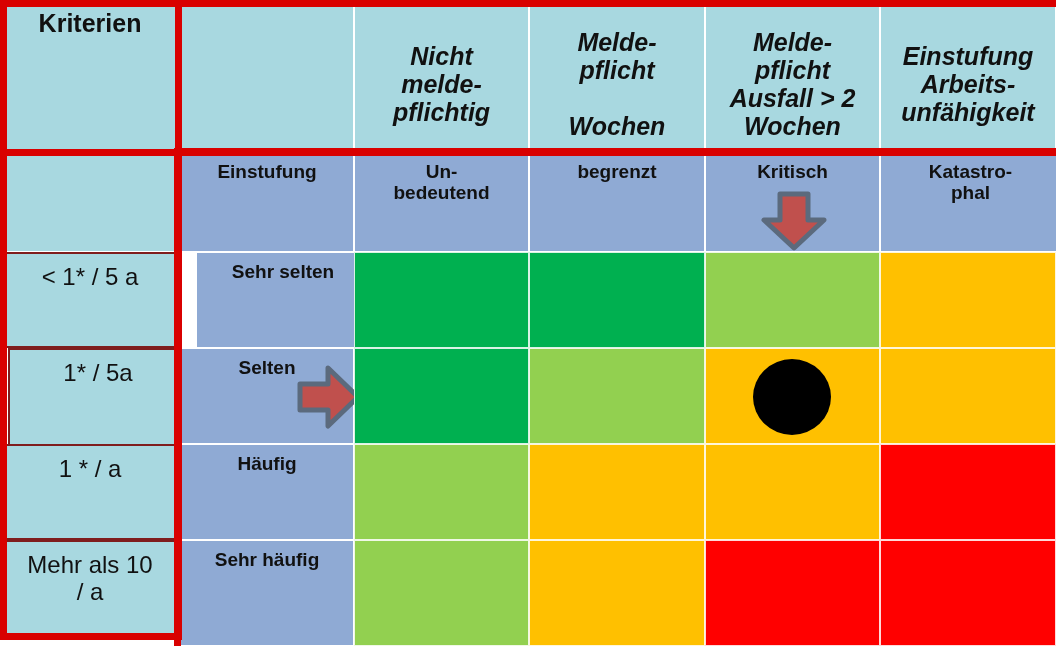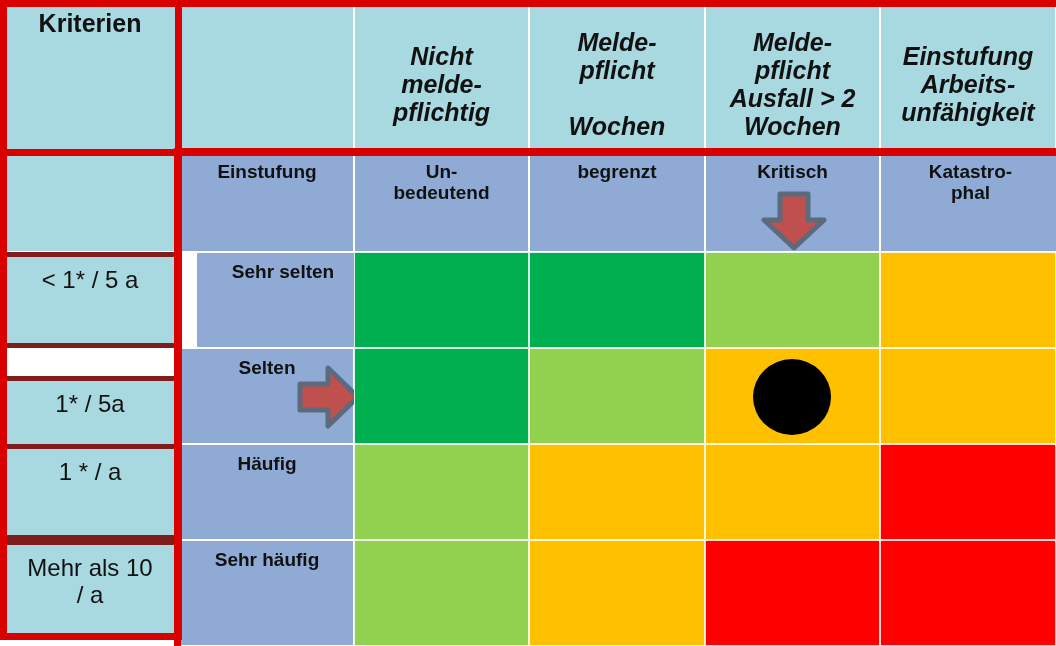--- a/index.html
+++ b/index.html
@@ -16,21 +16,21 @@
   .hdr-light{background:#A8D8E0;color:#111;font-weight:bold;font-size:25px;
              border:1px solid #ffffff;align-items:flex-start;padding-top:8px;}
   .hdr-light.mid{align-items:center;padding-top:16px;font-style:italic;}
 
   
   .hdr-blue{background:#8FAAD4;color:#111;font-weight:bold;font-size:19px;
             border:1px solid #ffffff;align-items:flex-start;padding-top:8px;}
 
   
   .crit{background:#A8D8E0;color:#111;font-weight:normal;font-size:24px;
-        border:5px solid #7f1d1d;align-items:flex-start;padding-top:10px;}
+        border:2px solid #7f1d1d;align-items:flex-start;padding-top:10px;}
 
   
   .risk{border:1px solid rgba(255,255,255,.85);}
 
   
   .red-frame{position:absolute;border:7px solid #D90000;box-sizing:border-box;
              pointer-events:none;}
   
   .red-frame-left{position:absolute;border:7px solid #D90000;box-sizing:border-box;
              pointer-events:none;}
@@ -116,21 +116,21 @@
     </span>
   </div>
 
   <svg class="arrow" style="left:752px;top:190px;" width="84" height="62" viewBox="0 0 84 62">
     <polygon points="28,4 56,4 56,30 72,30 42,58 12,30 28,30" fill="#C0504D" stroke="#5B6A7D" stroke-width="5" stroke-linejoin="round"></polygon>
   </svg>
 
   <div class="cell crit" style="left:0;top:252px;width:180px;height:96px;">
     <span class="txt">&lt; 1* / 5 a</span>
   </div>
-  <div class="cell crit" style="left:0;top:348px;width:180px;height:112px;margin-top:28px;">
+  <div class="cell crit" style="left:8px;top:348px;width:180px;height:112px;">
     <span class="txt">1* /  5a</span>
   </div>
   <div class="cell crit" style="left:0;top:444px;width:180px;height:96px;">
     <span class="txt">1 * / a</span>
   </div>
   <div class="cell crit" style="left:0;top:540px;width:180px;height:100px;">
     <span class="txt">
       <span>Mehr als 10</span><br>
       <span>/ a</span>
     </span>

